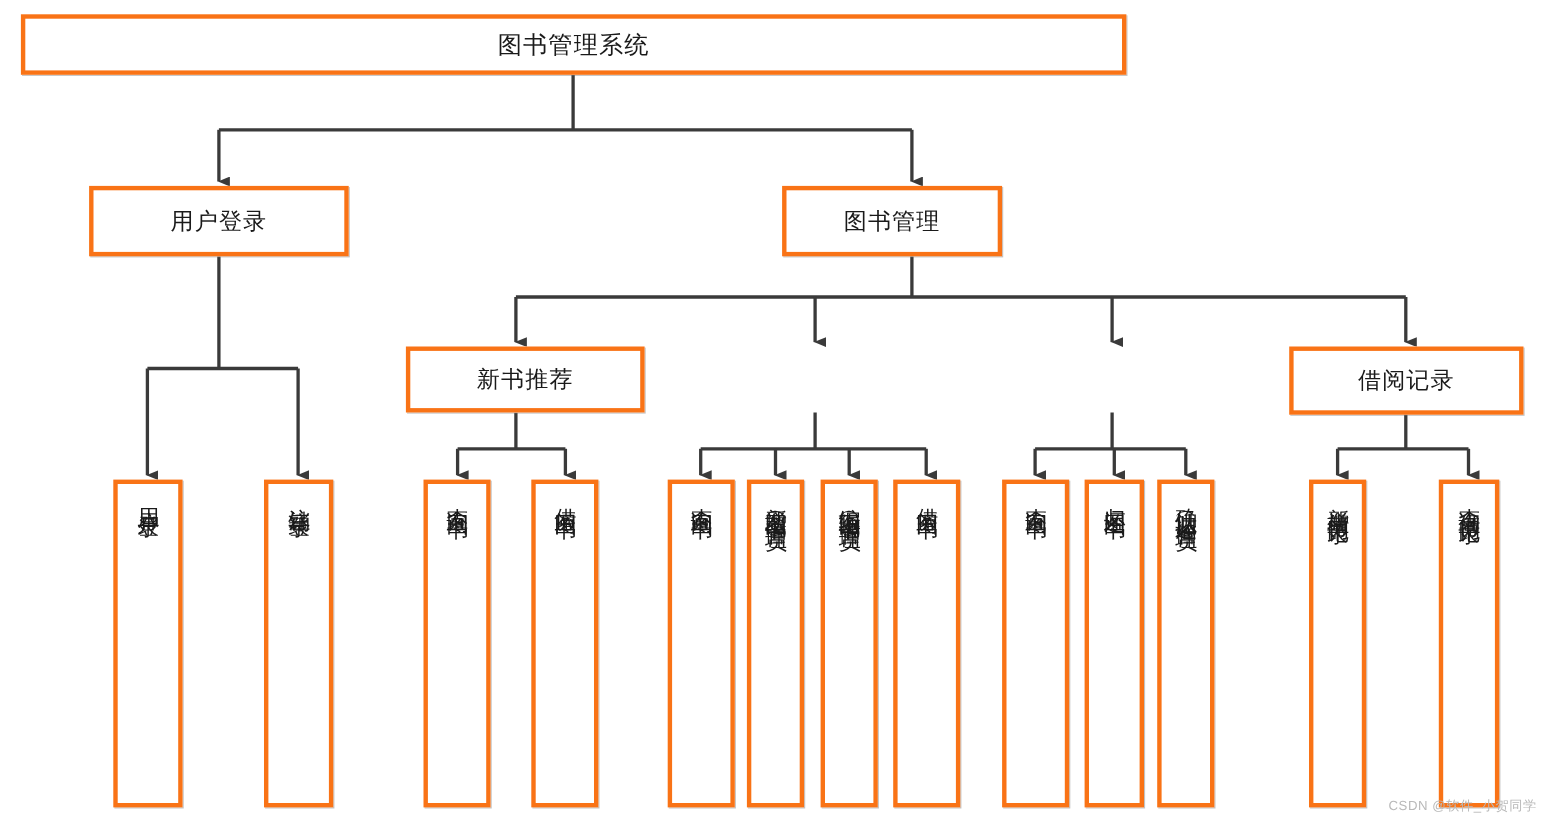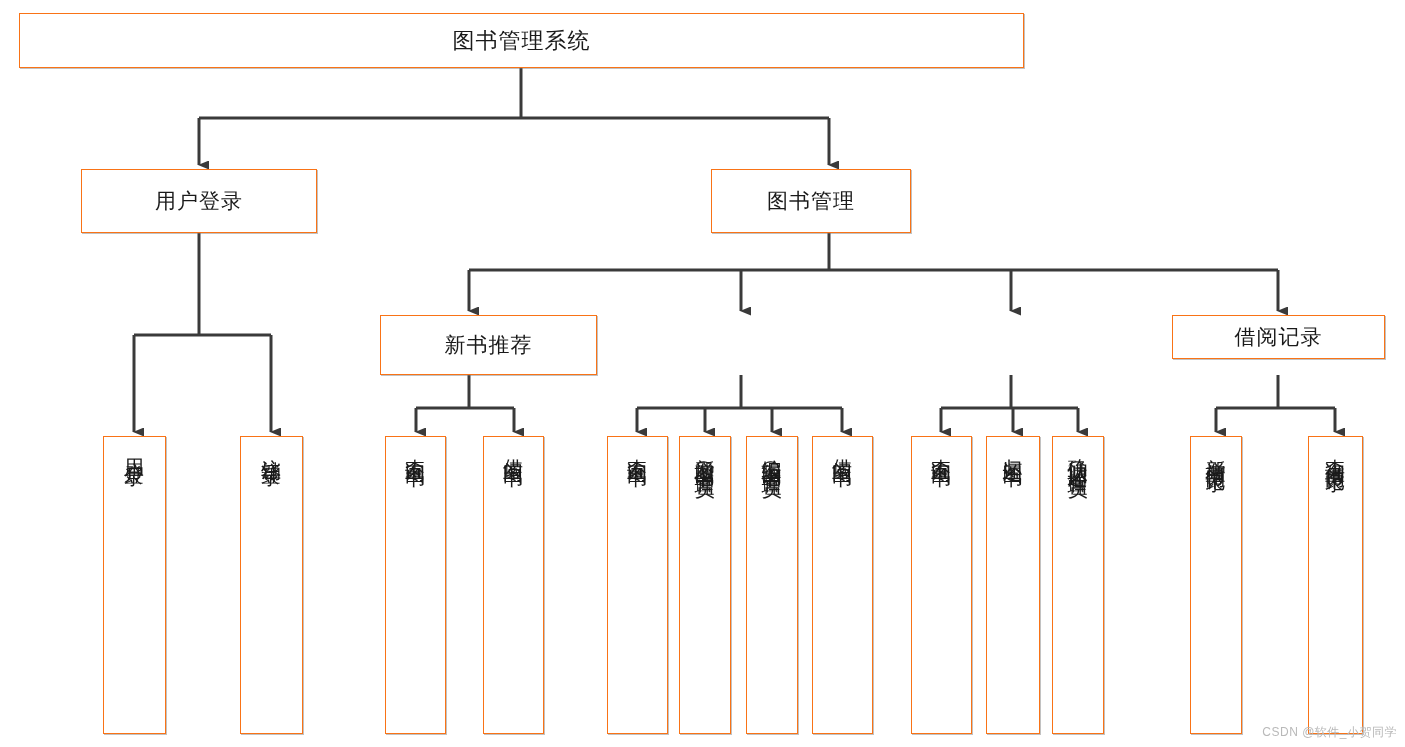--- a/index.html
+++ b/index.html
@@ -21,21 +21,21 @@
     position: absolute;
     left: 0;
     top: 0;
     width: 1405px;
     height: 747px;
     pointer-events: none;
   }
   .node {
     position: absolute;
     box-sizing: border-box;
-    border: 1px solid #f97316;
+    border: 4px solid #f97316;
     background: #ffffff;
     display: flex;
     align-items: center;
     justify-content: center;
     color: #1a1a1a;
     box-shadow: 1px 1px 0 rgba(120,120,120,0.45);
   }
   .node.horiz {
     font-size: 21px;
     letter-spacing: 1px;
@@ -128,24 +128,24 @@
     <span>图书管理系统</span>
   </div>
 
   <div class="node horiz" style="left:81px; top:169px; width:236px; height:64px;">
     <span>用户登录</span>
   </div>
   <div class="node horiz" style="left:711px; top:169px; width:200px; height:64px;">
     <span>图书管理</span>
   </div>
 
-  <div class="node horiz" style="left:380px; top:315px; width:217px; height:60px;">
+  <div class="node horiz" style="left:369px; top:315px; width:217px; height:60px;">
     <span>新书推荐</span>
   </div>
-  <div class="node horiz" style="left:1172px; top:315px; width:213px; height:44px;">
+  <div class="node horiz" style="left:1172px; top:315px; width:213px; height:62px;">
     <span>借阅记录</span>
   </div>
 
   <div class="node vert" style="left:103px; top:436px; width:63px; height:298px;">
     <span>用户登录</span>
   </div>
   <div class="node vert" style="left:240px; top:436px; width:63px; height:298px;">
     <span>注销登录</span>
   </div>
   <div class="node vert" style="left:385px; top:436px; width:61px; height:298px;">

